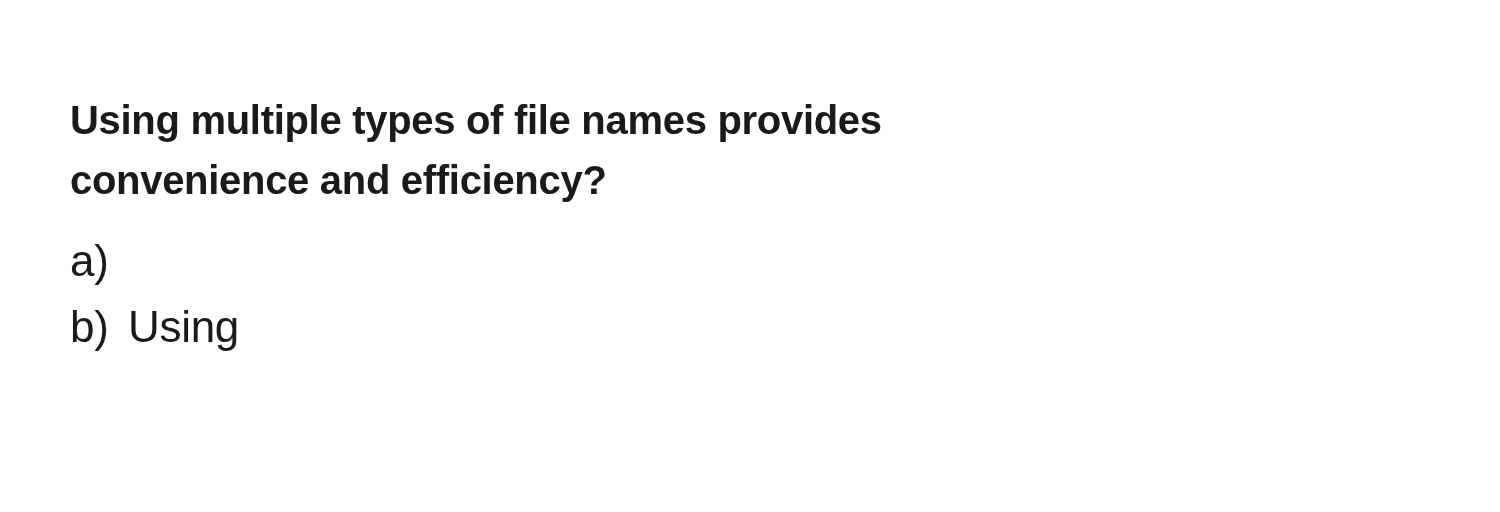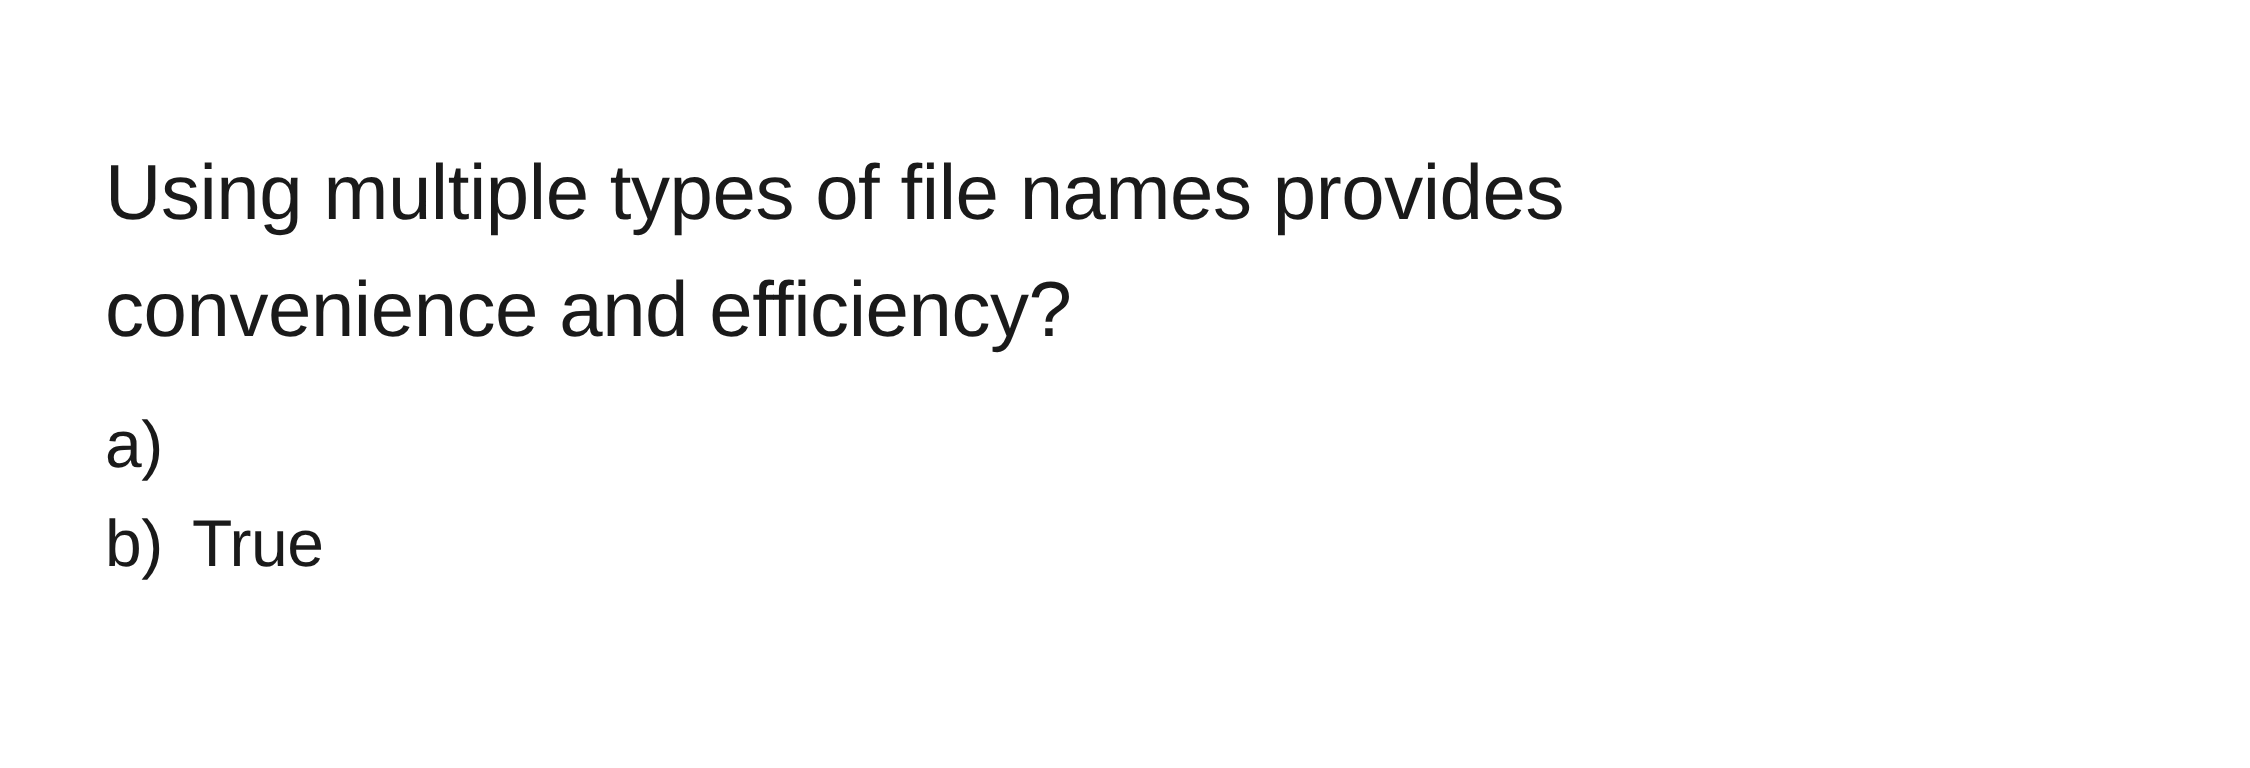--- a/index.html
+++ b/index.html
@@ -9,23 +9,23 @@
     }
     body {
       width: 1500px;
       height: 512px;
       background: #ffffff;
       font-family: -apple-system, BlinkMacSystemFont, "Segoe UI", Helvetica, Arial, sans-serif;
       color: #1a1a1a;
       padding: 90px 70px;
     }
     .question-text {
-      font-size: 52px;
+      font-size: 40px;
       line-height: 1.5;
-      font-weight: 400;
+      font-weight: 700;
       letter-spacing: -0.3px;
       margin-bottom: 18px;
       max-width: 1000px;
     }
     .option {
       font-size: 44px;
       line-height: 1.5;
       font-weight: 400;
       letter-spacing: -0.3px;
       display: flex;
@@ -40,14 +40,14 @@
 <body>
 
 <div class="question-text">Using multiple types of file names provides convenience and efficiency?</div>
 
 <div class="option">
   <span class="option-letter">a)</span>
 </div>
 
 <div class="option">
   <span class="option-letter">b)</span>
-  <span class="option-label">True</span>
+  <span class="option-label">Using</span>
 </div>
 
 </body></html>

